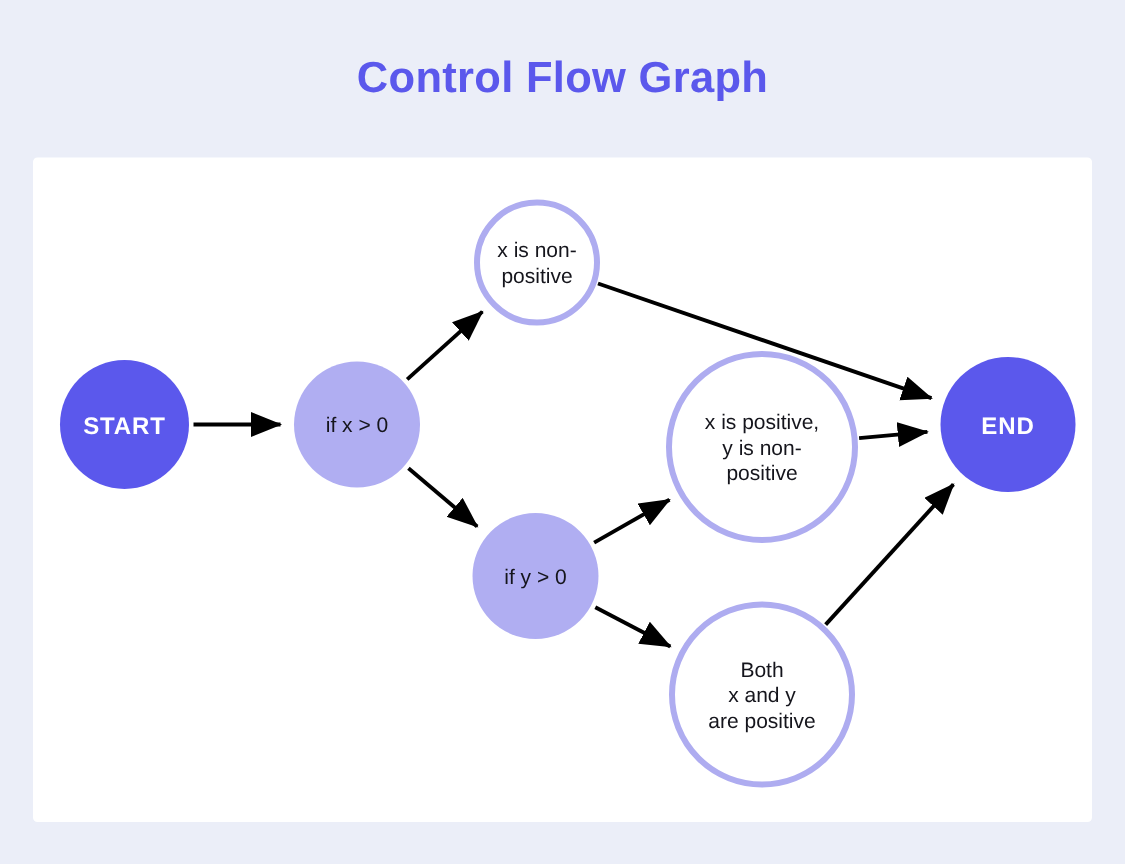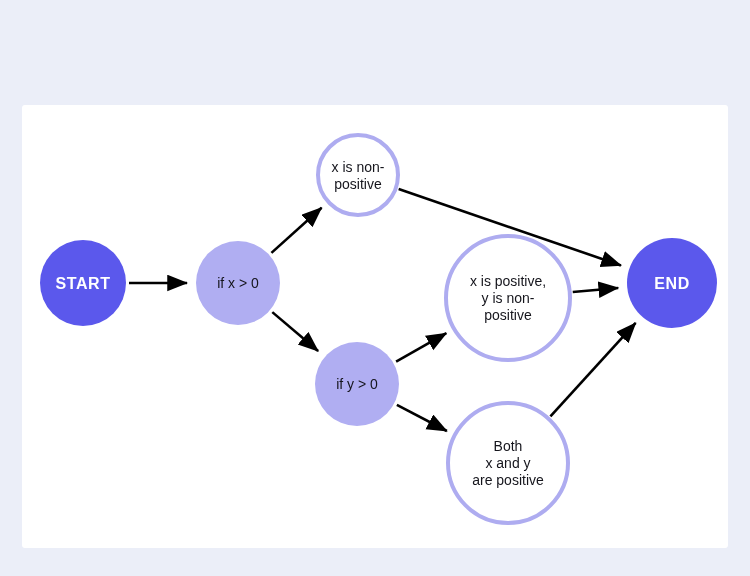--- a/index.html
+++ b/index.html
@@ -79,20 +79,21 @@
     font-size: 14px;
     font-weight: normal;
     text-anchor: middle;
   }
 </style>
 </head>
 <body>
 
 <div id="app">
 
+  <div id="page-title">Control Flow Graph</div>
 
   <div id="graph-card">
     <svg id="graph-svg" viewBox="0 0 706 443">
       <defs>
         <marker id="arrowhead" markerWidth="9" markerHeight="9" refX="7.6" refY="3.2" orient="auto" markerUnits="strokeWidth">
           <path d="M0,0 L8,3.2 L0,6.4 z" fill="#000000"></path>
         </marker>
       </defs>
 
       <g id="edges-layer">

